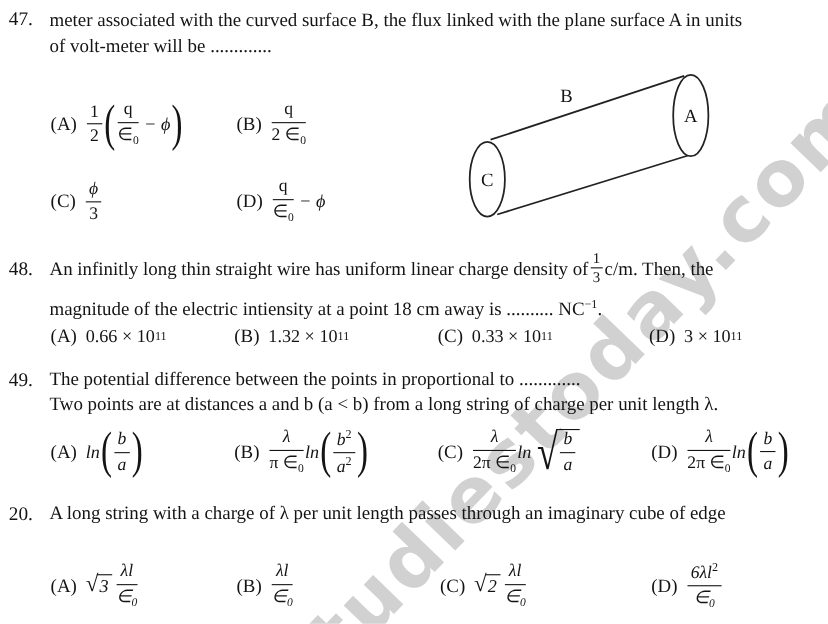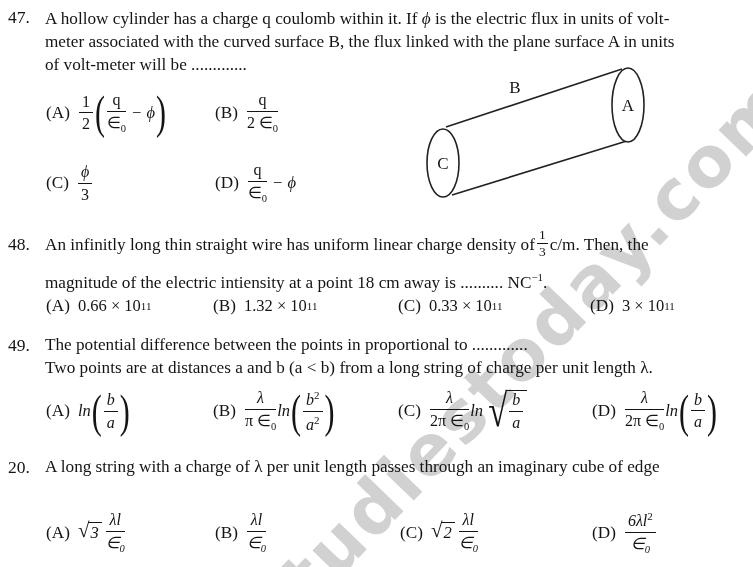--- a/index.html
+++ b/index.html
@@ -49,21 +49,20 @@
 </style>
 </head>
 <body>
 
 <div class="watermark">studiestoday.com</div>
 
 <div class="layer">
 
   <div class="qnum" style="left:8px;top:7px;">47.</div>
   <div class="qtext" style="left:45px;top:7px;">
-    <div class="qline">A hollow cylinder has a charge q coulomb within it. If <span class="it">ϕ</span> is the electric flux in units of volt-</div>
     <div class="qline">meter associated with the curved surface B, the flux linked with the plane surface A in units</div>
     <div class="qline">of volt-meter will be .............</div>
   </div>
   <div class="opt" style="left:46px;top:86px;height:54px;">
     <span class="olabel">(A)</span>
     <span class="oformula">
         <span class="frac">
           <span class="num">1</span>
           <span class="den">2</span>
         </span>

